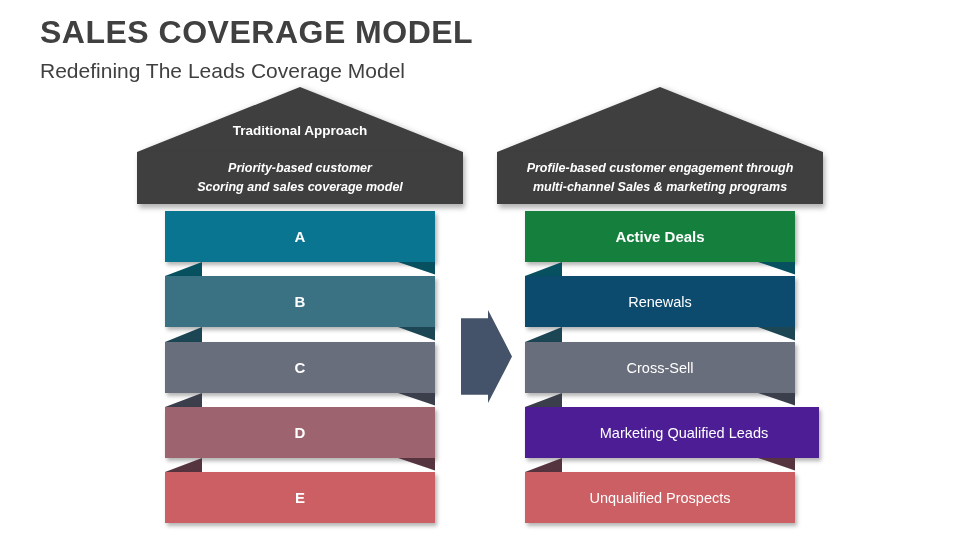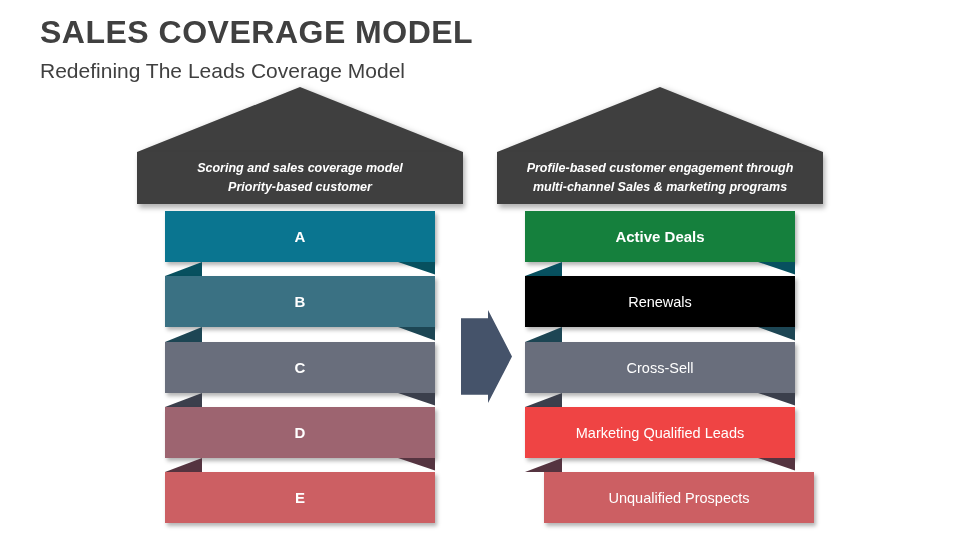--- a/index.html
+++ b/index.html
@@ -36,23 +36,24 @@
 <div class="slide" style="background-color: rgb(255, 255, 255);">
 
   <h1 class="title" style="color: rgb(64, 64, 64);">SALES COVERAGE MODEL</h1>
 
   <h2 class="subtitle" style="color: rgb(64, 64, 64);">Redefining The Leads Coverage Model</h2>
 
   <div class="panel panel-0">
     <div class="roof-tri-wrap">
       <div class="roof-tri" style="background-color: rgb(63, 63, 63);"></div>
     </div>
+    <div class="roof-title">Traditional Approach</div>
     <div class="roof-rect" style="background-color: rgb(63, 63, 63);">
+      <div>Priority-based customer</div>
       <div>Scoring and sales coverage model</div>
-      <div>Priority-based customer</div>
     </div>
 
   <div class="bar bold" style="top: 124px; background-color: rgb(10, 117, 144); color: rgb(255, 255, 255);">
         <span>A</span>
       </div>
       <div class="fold left" style="top: 175px; height: 14px; background-color: rgb(7, 80, 95);"></div>
       <div class="fold right" style="top: 175px; height: 14px; background-color: rgb(7, 80, 95);"></div>
       <div class="bar bold" style="top: 189px; background-color: rgb(58, 113, 131); color: rgb(255, 255, 255);">
         <span>B</span>
       </div>
@@ -79,34 +80,34 @@
     </div>
     <div class="roof-rect" style="background-color: rgb(63, 63, 63); text-align: center;">
       <div>Profile-based customer engagement through</div>
       <div>multi-channel Sales &amp; marketing programs</div>
     </div>
   <div class="bar bold" style="top: 124px; background-color: #15803d; color: rgb(255, 255, 255);">
         <span>Active Deals</span>
       </div>
       <div class="fold left" style="top: 175px; height: 14px; background-color: rgb(7, 80, 95);"></div>
       <div class="fold right" style="top: 175px; height: 14px; background-color: rgb(7, 80, 95);"></div>
-      <div class="bar" style="top: 189px; background-color: #000000; color: rgb(255, 255, 255);">
+      <div class="bar" style="top: 189px; background-color: #0c4a6e; color: rgb(255, 255, 255);">
         <span>Renewals</span>
       </div>
       <div class="fold left" style="top: 240px; height: 15px; background-color: rgb(29, 70, 84);"></div>
       <div class="fold right" style="top: 240px; height: 15px; background-color: rgb(29, 70, 84);"></div>
       <div class="bar" style="top: 255px; background-color: rgb(105, 110, 124); color: rgb(255, 255, 255); text-align: center;">
         <span>Cross-Sell</span>
       </div>
       <div class="fold left" style="top: 306px; height: 14px; background-color: rgb(59, 63, 76);"></div>
       <div class="fold right" style="top: 306px; height: 14px; background-color: rgb(59, 63, 76);"></div>
-      <div class="bar" style="top: 320px; background-color: #ef4444; color: rgb(255, 255, 255);">
+      <div class="bar" style="top: 320px; background-color: #4c1d95; color: rgb(255, 255, 255); padding-left: 24px;">
         <span>Marketing Qualified Leads</span>
       </div>
       <div class="fold left" style="top: 371px; height: 14px; background-color: rgb(85, 52, 64);"></div>
       <div class="fold right" style="top: 371px; height: 14px; background-color: rgb(85, 52, 64);"></div>
-      <div class="bar" style="top: 385px; background-color: rgb(204, 95, 99); color: rgb(255, 255, 255); margin-left: 19px;">
+      <div class="bar" style="top: 385px; background-color: rgb(204, 95, 99); color: rgb(255, 255, 255);">
         <span>Unqualified Prospects</span>
       </div>
     </div>
 
   <div class="arrow" style="background-color: rgb(69, 83, 106);"></div>
 </div>
 
 </body></html>

